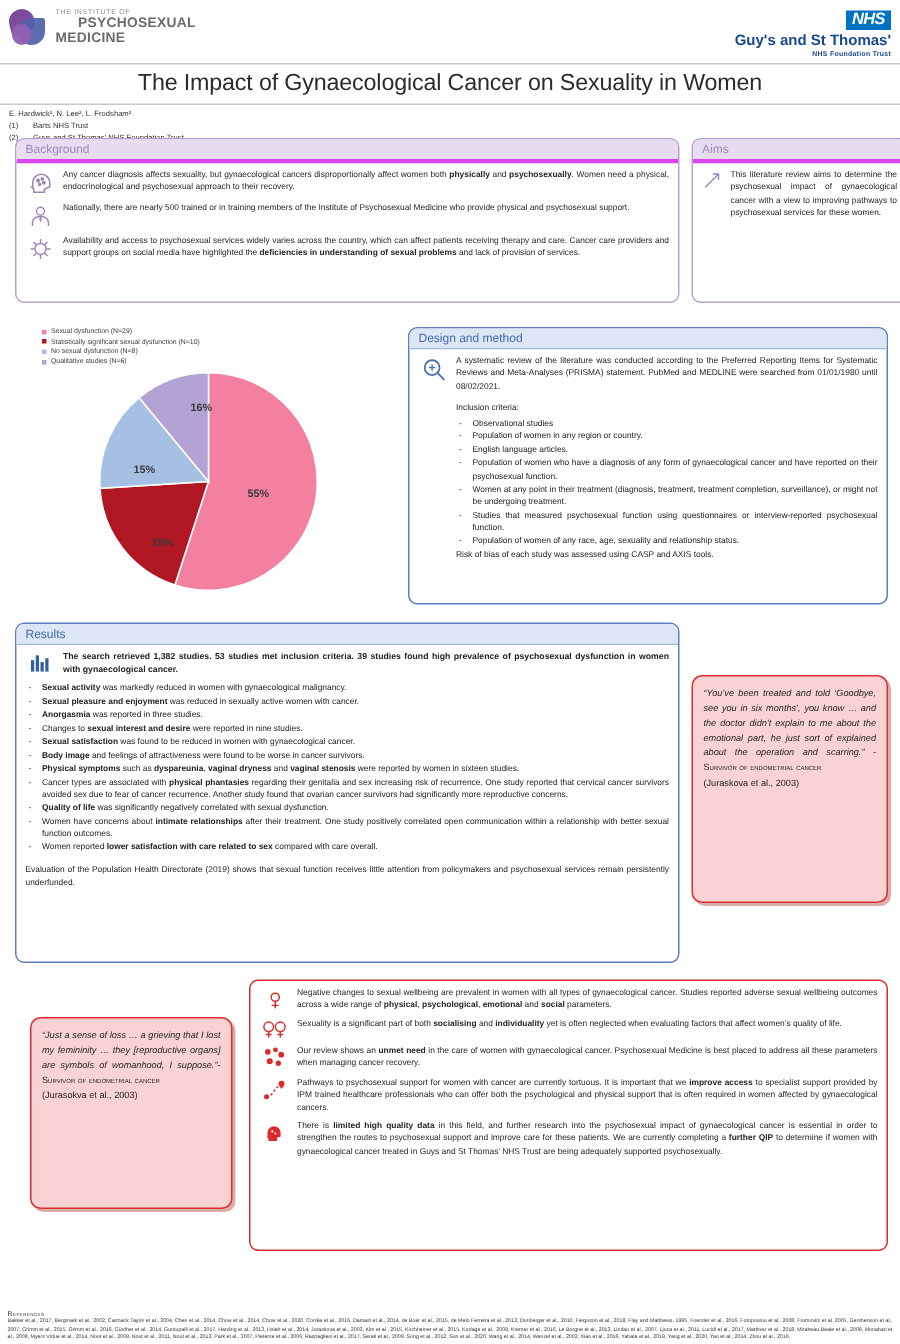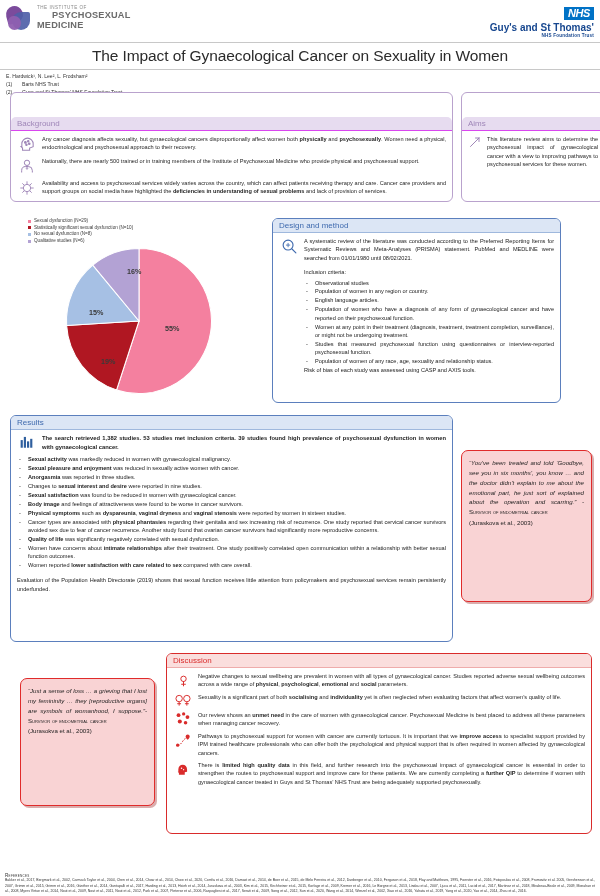--- a/index.html
+++ b/index.html
@@ -46,21 +46,21 @@
 
   
   .box{position:absolute;border-radius:6px;background:#fff;box-sizing:border-box;}
   .box-hdr{
     border-top-left-radius:5px;border-top-right-radius:5px;
     font-size:8px;padding:2px 6px 2px 6px;
   }
   .box-body{padding:4px 6px 4px 6px;}
 
   .purple{border:1px solid #b9a2cd;}
-  .purple .box-hdr{background:#e7dcf0;color:#9f86b8;border-bottom:1px solid #d946ef;margin-top:24px;}
+  .purple .box-hdr{background:#e7dcf0;color:#9f86b8;border-bottom:3px solid #d946ef;}
   .blue{border:1px solid #5b7fbd;}
   .blue .box-hdr{background:#dce6f5;color:#3f6aae;border-bottom:1px solid #9fb8dd;}
   .red{border:1px solid #d92b2b;}
   .red .box-hdr{background:#fadedd;color:#d92b2b;border-bottom:1px solid #eeacab;}
 
   .row{display:flex;gap:5px;margin-bottom:4px;}
   .ico{flex:0 0 20px;display:flex;align-items:flex-start;justify-content:center;padding-top:1px;}
   .ico svg{display:block;}
   .txt{flex:1;font-size:5.6px;line-height:1.5;text-align:justify;color:#262626;}
   .txt b{font-weight:bold;}
@@ -214,21 +214,21 @@
         <path d="M50,50 L1.096690307014697,53.07673545693632 A49,49 0 0,1 18.766224502314213,12.24485110398632 Z" fill="#a6c0e4" stroke="#ffffff" stroke-width="0.7"></path>
         <path d="M50,50 L18.766224502314213,12.24485110398632 A49,49 0 0,1 50.000000000000036,1 Z" fill="#b3a2d4" stroke="#ffffff" stroke-width="0.7"></path>
       </svg>
     <div class="pie-label" style="left:100px;top:77px;">55%</div>
     <div class="pie-label" style="left:36px;top:110px;">19%</div>
     <div class="pie-label" style="left:24px;top:61px;">15%</div>
     <div class="pie-label" style="left:62px;top:20px;">16%</div>
   </div>
 </div>
 
-<div class="box blue" id="design" style="left:272px;top:218px;width:289px;height:185px;">
+<div class="box blue" id="design" style="left:272px;top:218px;width:320px;height:185px;">
   <div class="box-hdr">Design and method</div>
   <div class="box-body">
     <div class="row">
       <div class="ico">
         <svg width="17" height="17" viewBox="0 0 24 24" fill="none" stroke="#3f6aae" stroke-width="1.6">
           <circle cx="10" cy="10" r="7"></circle>
             <path d="M15.5 15.5L21 21" stroke-linecap="round"></path>
           <path d="M7 10h6M10 7v6" stroke-width="1.2"></path>
         </svg>
       </div>
@@ -291,21 +291,20 @@
 </div>
 
 <div class="quote" style="left:20px;top:678px;width:135px;height:128px;">
   <div class="q">
     <span>“Just a sense of loss … a grieving that I lost my femininity … they [reproductive organs] are symbols of womanhood, I suppose.”- </span><span class="src">Survivor of endometrial cancer</span>
     <span class="cite">(Jurasokva et al., 2003)</span>
   </div>
 </div>
 
 <div class="box red" id="discussion" style="left:166px;top:653px;width:426px;height:181px;">
-  <div class="box-hdr">Discussion</div>
   <div class="box-body">
     <div class="row">
       <div class="ico">
         <svg width="13" height="16" viewBox="0 0 24 24" fill="none" stroke="#d92b2b" stroke-width="1.8">
           <circle cx="12" cy="8" r="5"></circle>
             <path d="M12 13v8M8.5 18h7" stroke-linecap="round"></path>
         </svg>
       </div>
       <div class="txt">Negative changes to sexual wellbeing are prevalent in women with all types of gynaecological cancer. Studies reported adverse sexual wellbeing outcomes across a wide range of <b>physical</b>, <b>psychological</b>, <b>emotional</b> and <b>social</b> parameters.</div>
     </div>

